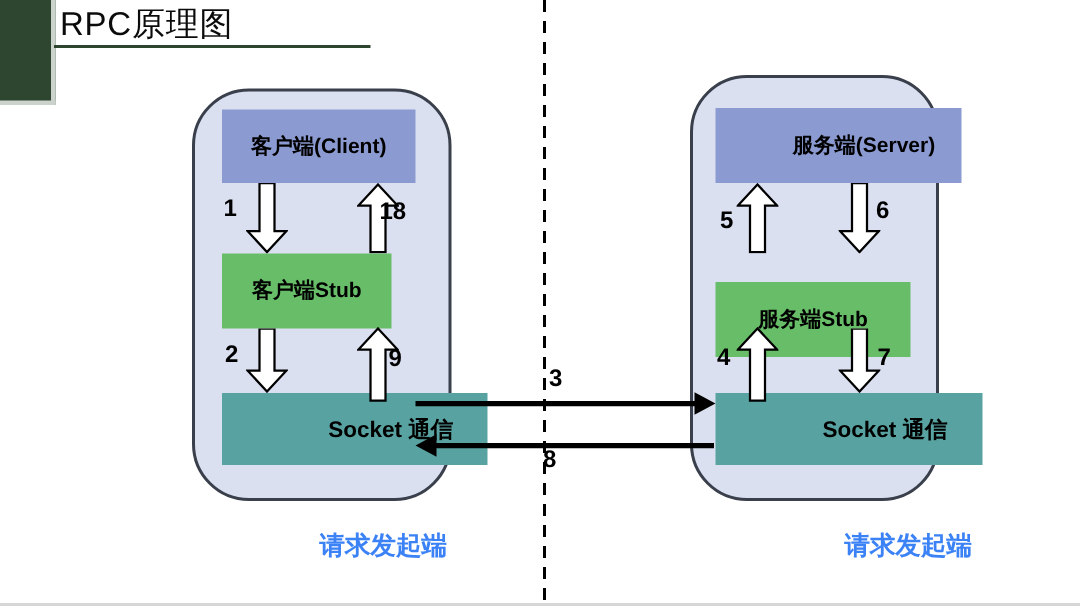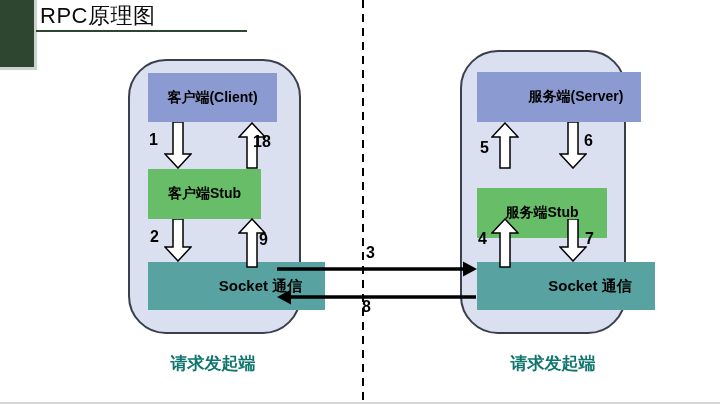--- a/index.html
+++ b/index.html
@@ -80,22 +80,22 @@
   .s5  { left: 480px; top: 139px; }
   .s6  { left: 584px; top: 132px; }
   .s4  { left: 478px; top: 230px; }
   .s7  { left: 585px; top: 230px; }
   .s3  { left: 366px; top: 244px; }
   .s8  { left: 362px; top: 298px; }
 
   
   .caption {
     position: absolute; top: 352px;
-    font-size: 17px; font-weight: 700; color: #0f766e;
-    text-align: center;
+    font-size: 17px; font-weight: 700; color: #3b82f6;
+    text-align: right;
   }
   .caption-left  { left: 128px; width: 170px; }
   .caption-right { left: 458px; width: 190px; }
 
   
   .overlay {
     left: 0; top: 0; width: 720px; height: 406px;
     pointer-events: none;
   }
 

